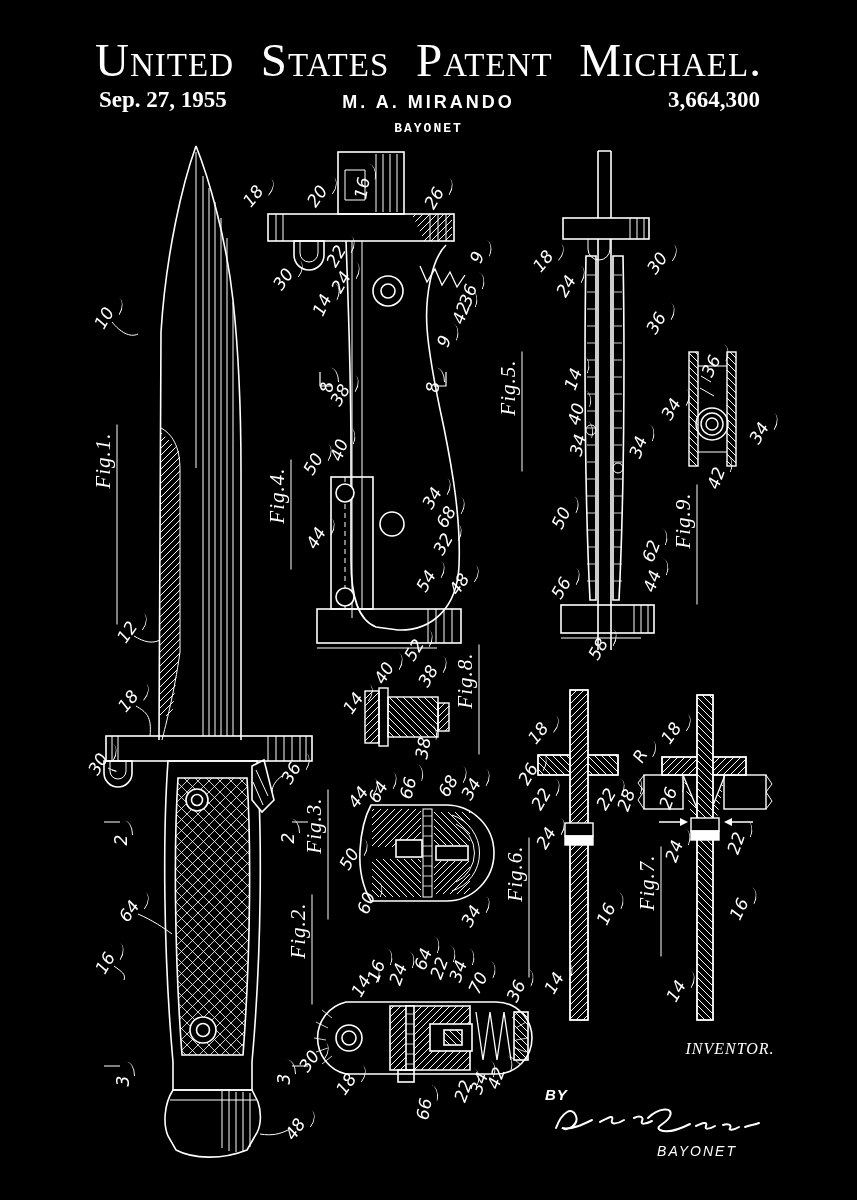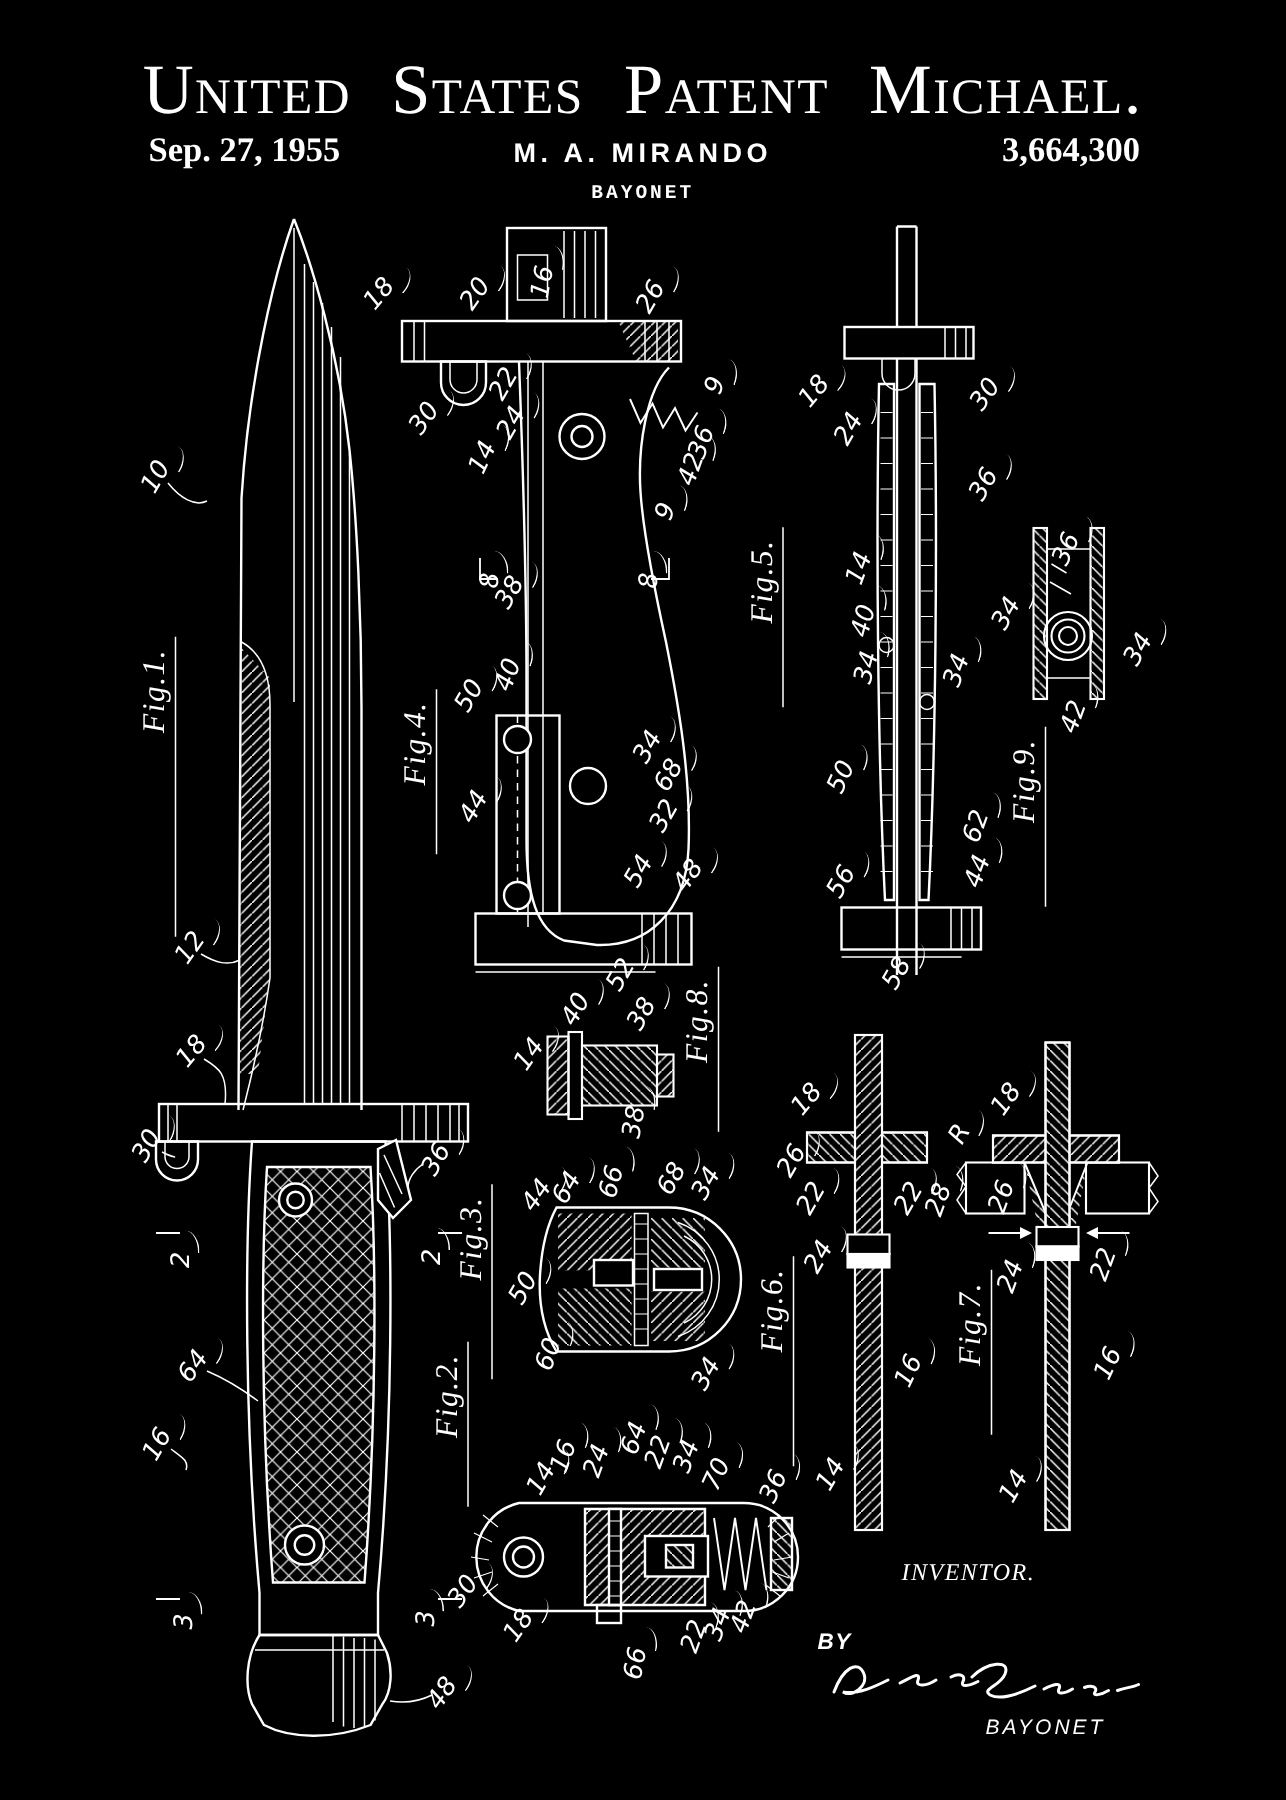--- a/index.html
+++ b/index.html
@@ -20,21 +20,21 @@
   
   #annot-layer{position:absolute;left:0;top:0;width:857px;height:1200px;pointer-events:none;}
   .callout{position:absolute;color:#fff;white-space:nowrap;
      font:italic 17px "DejaVu Sans",sans-serif;}
   .callout::after{content:"";position:absolute;left:96%;top:58%;width:15px;height:9px;
      border-bottom:1.4px solid #fff;border-radius:0 0 95% 0;}
   .fig-label{position:absolute;color:#fff;font:italic 21px "Liberation Serif",serif;
      letter-spacing:1px;border-bottom:1.8px solid #fff;padding:0 8px 1px 2px;
      transform:rotate(-90deg);text-align:right;white-space:nowrap;box-sizing:border-box;}
   
-  .inventor-caption{position:absolute;top:1040px;left:601px;width:180px;
+  .inventor-caption{position:absolute;top:1040px;left:640px;width:180px;text-align:center;
      font:italic 16px "Liberation Serif",serif;letter-spacing:1px;}
   .inventor-name{position:absolute;top:1061px;left:552px;width:250px;text-align:center;
      font:italic 19px "Liberation Sans",sans-serif;font-variant:small-caps;letter-spacing:2px;}
   .by-label{position:absolute;top:1086px;left:545px;
      font:italic bold 15px "Liberation Sans",sans-serif;letter-spacing:1px;}
   .attorney-caption{position:absolute;top:1143px;left:612px;width:170px;text-align:center;
      font:italic 14px "Liberation Sans",sans-serif;letter-spacing:2px;}
 </style>
 </head>
 <body>

